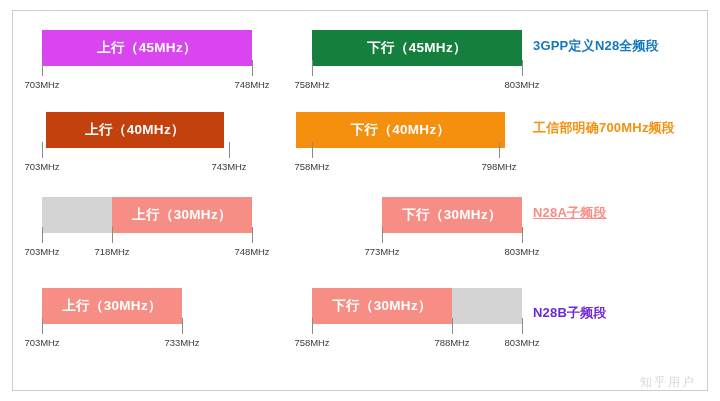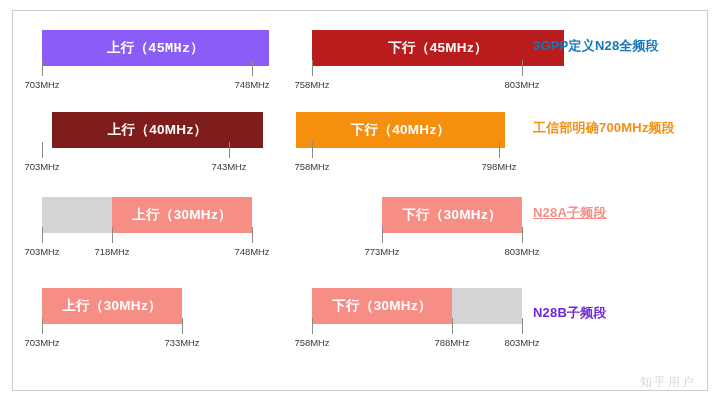--- a/index.html
+++ b/index.html
@@ -88,34 +88,34 @@
     white-space: nowrap;
   }
 </style>
 </head>
 <body>
 
 <div id="diagram">
   <div class="frame"></div>
   <div id="rows-host">
       <div class="row" style="top: 30px;">
-        <div class="bar" style="left: 42px; width: 227px; background: #8b5cf6; font-family: Liberation Mono, monospace;">上行（45MHz）</div>
-        <div class="bar" style="left: 312px; width: 252px; background: #b91c1c;">下行（45MHz）</div>
+        <div class="bar" style="left: 42px; width: 210px; background: #d946ef;">上行（45MHz）</div>
+        <div class="bar" style="left: 312px; width: 210px; background: #15803d;">下行（45MHz）</div>
         <div class="tick" style="left: 42px;"></div>
         <div class="tick-label" style="left: 42px;">703MHz</div>
         <div class="tick" style="left: 252px;"></div>
         <div class="tick-label" style="left: 252px;">748MHz</div>
         <div class="tick" style="left: 312px;"></div>
         <div class="tick-label" style="left: 312px;">758MHz</div>
         <div class="tick" style="left: 522px;"></div>
         <div class="tick-label" style="left: 522px;">803MHz</div>
         <div class="row-note" style="color: rgb(18, 119, 189);">3GPP定义N28全频段</div>
       </div>
       <div class="row" style="top: 112px;">
-        <div class="bar" style="left: 52px; width: 211px; background: #7f1d1d;">上行（40MHz）</div>
+        <div class="bar" style="left: 46px; width: 178px; background: #c2410c;">上行（40MHz）</div>
         <div class="bar" style="left: 296px; width: 209px; background: rgb(245, 144, 15);">下行（40MHz）</div>
         <div class="tick" style="left: 42px;"></div>
         <div class="tick-label" style="left: 42px;">703MHz</div>
         <div class="tick" style="left: 229px;"></div>
         <div class="tick-label" style="left: 229px;">743MHz</div>
         <div class="tick" style="left: 312px;"></div>
         <div class="tick-label" style="left: 312px;">758MHz</div>
         <div class="tick" style="left: 499px;"></div>
         <div class="tick-label" style="left: 499px;">798MHz</div>
         <div class="row-note" style="color: rgb(245, 144, 15);">工信部明确700MHz频段</div>

